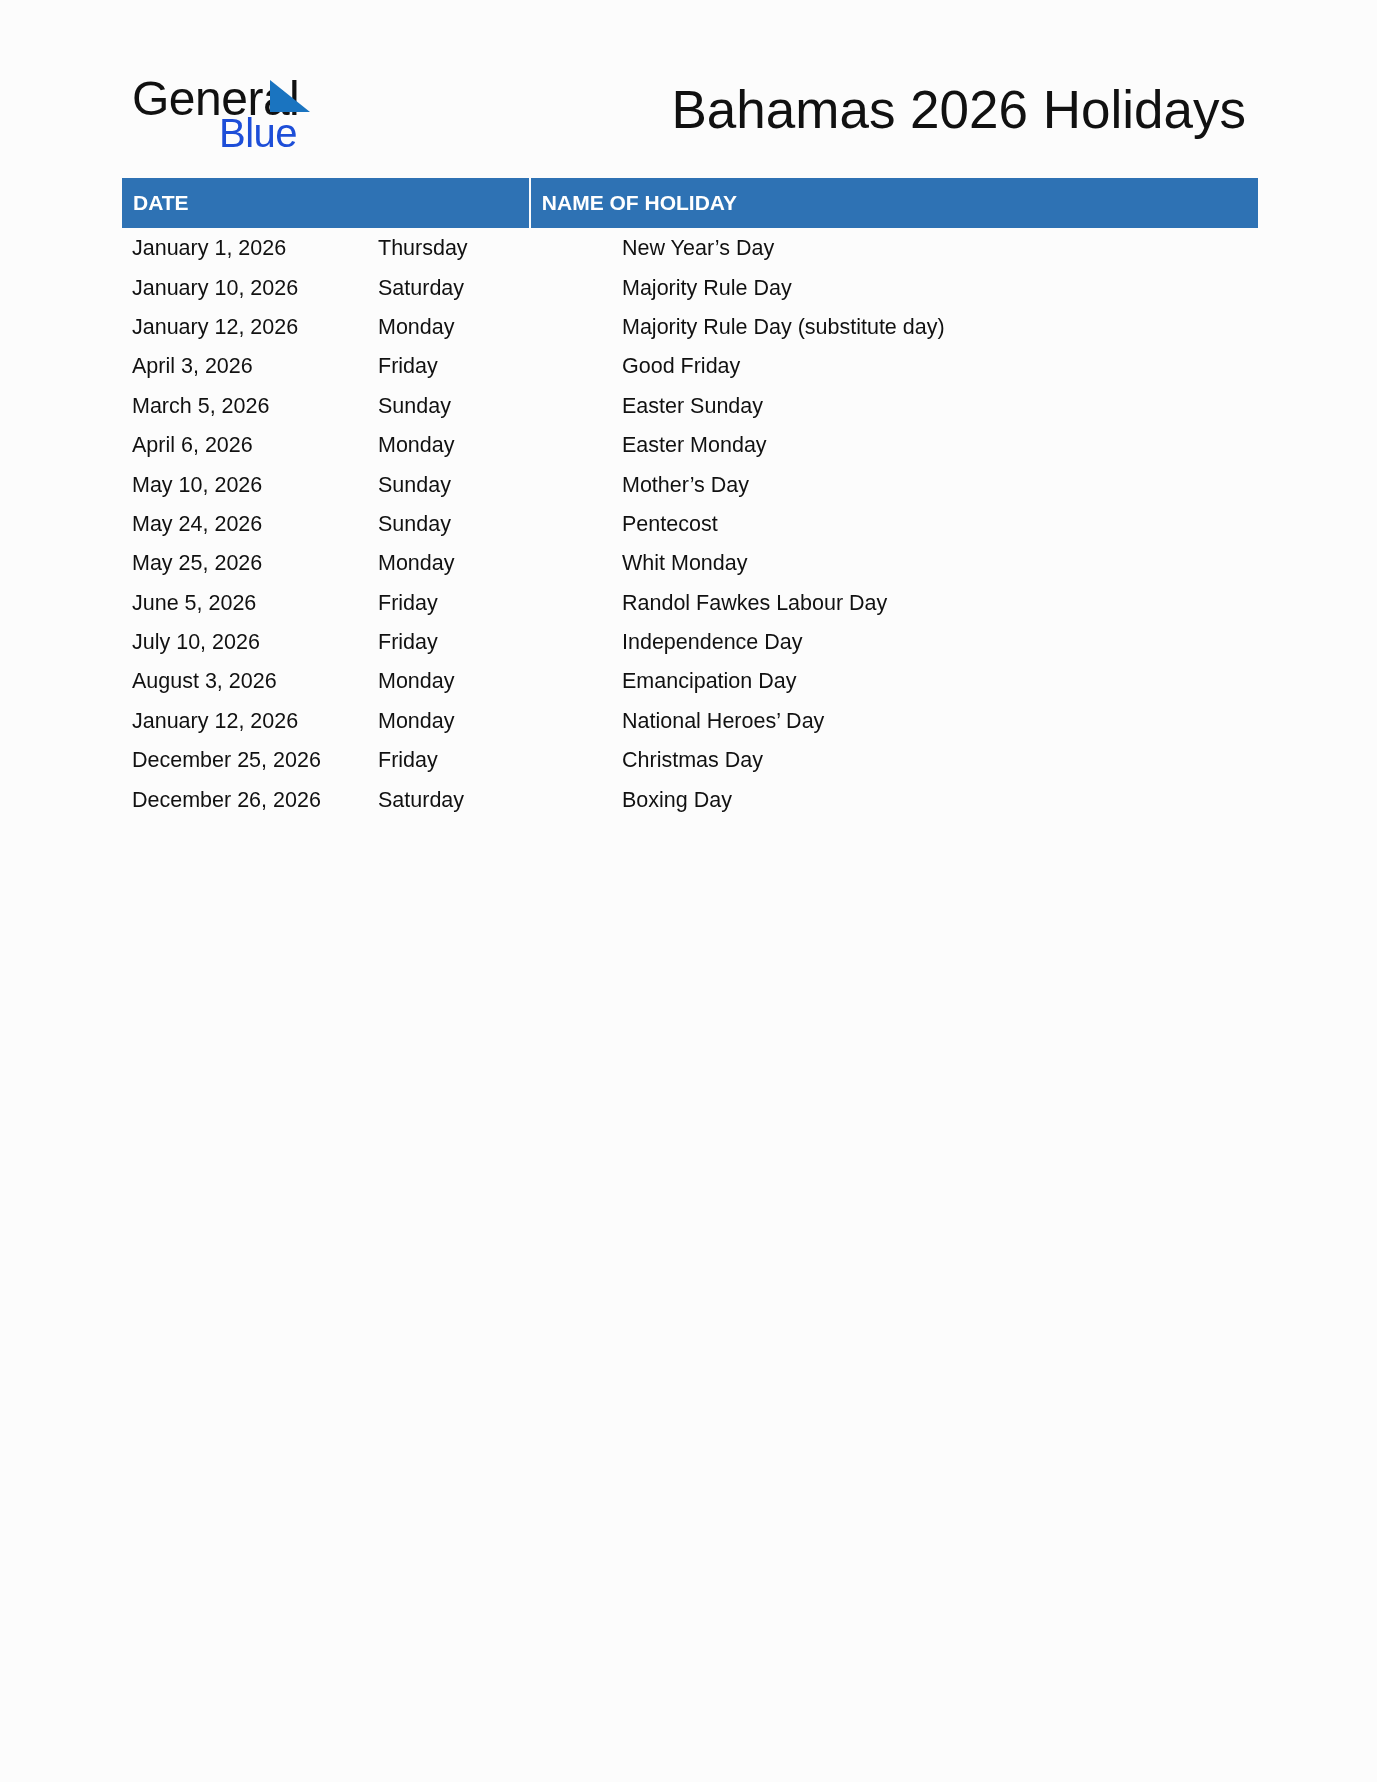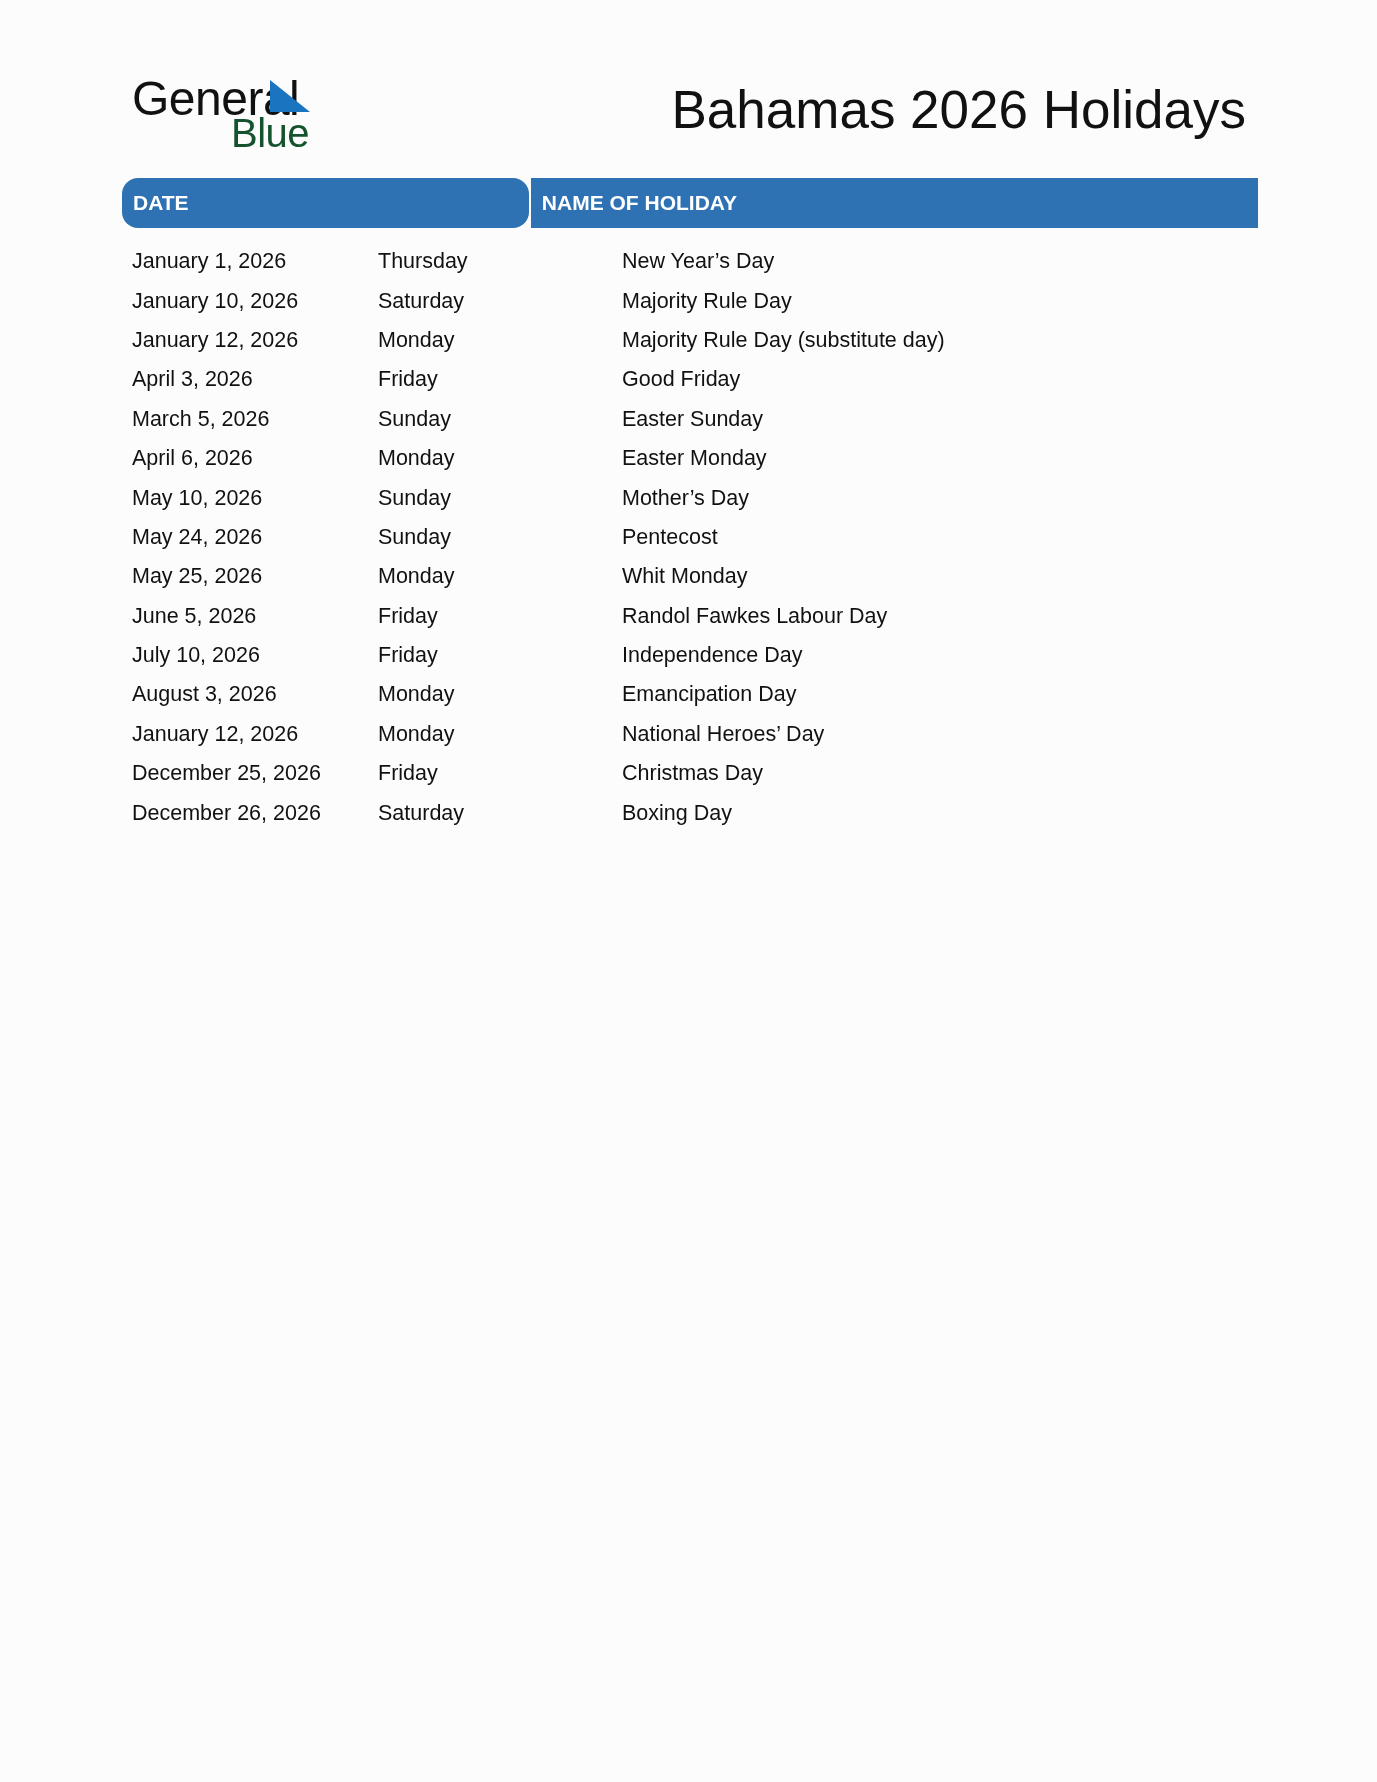--- a/index.html
+++ b/index.html
@@ -14,22 +14,22 @@
   .logo {
     position: absolute; left: 132px; top: 76px;
     width: 190px; height: 74px;
   }
   .logo .general {
     position: absolute; left: 0; top: 0;
     font-size: 48px; line-height: 46px; color: #111;
     letter-spacing: -0.5px;
   }
   .logo .blue {
-    position: absolute; left: 99px; top: 34px;
-    font-size: 40px; line-height: 46px; color: #14532d;
+    position: absolute; left: 87px; top: 34px;
+    font-size: 40px; line-height: 46px; color: #1d4ed8;
     letter-spacing: -0.5px;
   }
   .logo .tri {
     position: absolute; left: 138px; top: 4px;
     width: 0; height: 0;
     border-left: 0 solid transparent;
     border-bottom: 32px solid #1a74c0;
     border-right: 40px solid transparent;
   }
   .page-title {
@@ -44,31 +44,31 @@
   }
   .thead {
     display: flex; height: 50px;
   }
   .th {
     background: #2e72b4; color: #fff;
     font-weight: bold; font-size: 21px;
     display: flex; align-items: center;
     padding-left: 11px; box-sizing: border-box;
   }
-  .th.date { width: 436px; border-radius: 16px; }
+  .th.date { width: 436px; }
   .th.name { width: 780px; margin-left: 2px; }
   .row {
     display: flex; height: 39.4px; align-items: center;
     font-size: 21.5px;
   }
   .row:first-of-type { margin-top: 0; }
   .cell-date { width: 255px; padding-left: 10px; box-sizing: border-box; }
   .cell-day  { width: 233px; padding-left: 1px; box-sizing: border-box; }
   .cell-name { padding-left: 12px; }
-  .rows { padding-top: 14px; }
+  .rows { padding-top: 1px; }
 </style>
 </head>
 <body>
 
 <div class="logo">
   <span class="general">General</span>
   <span class="tri"></span>
   <span class="blue">Blue</span>
 </div>
 

